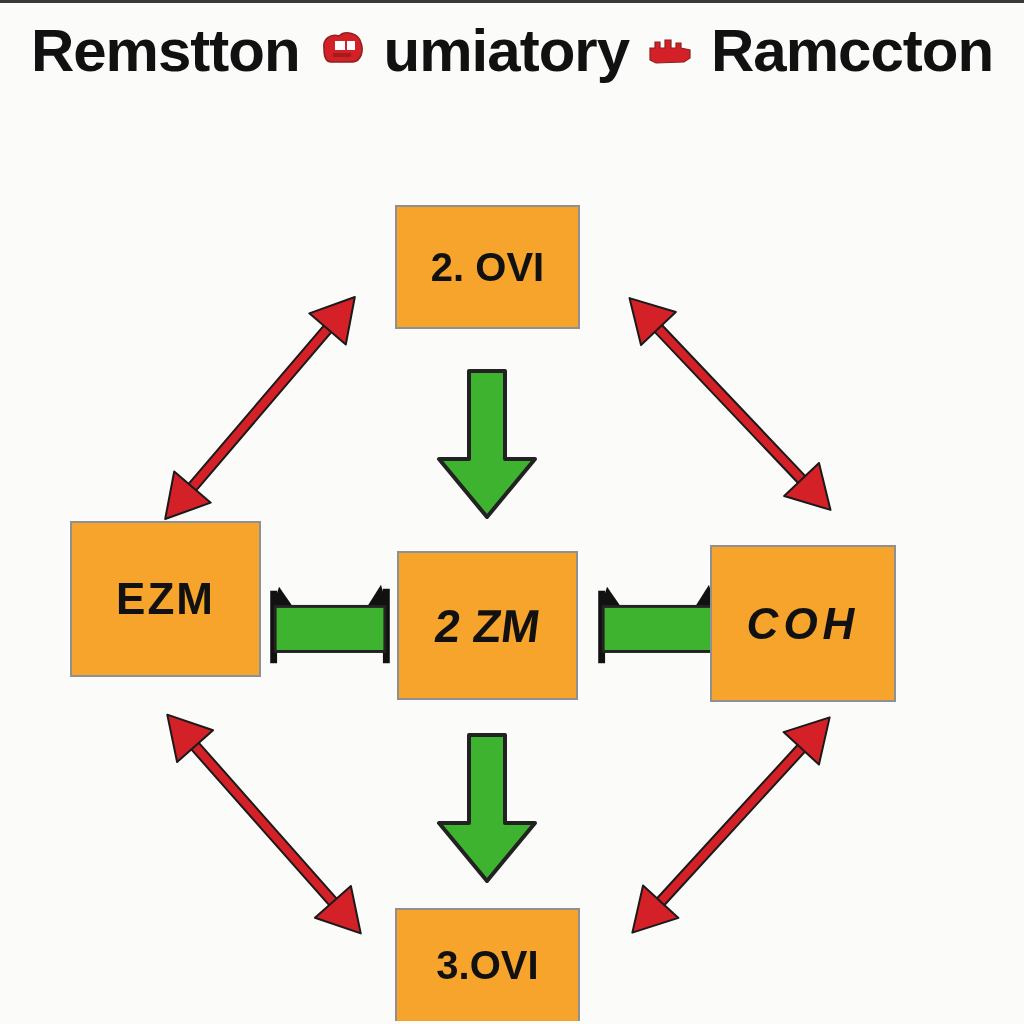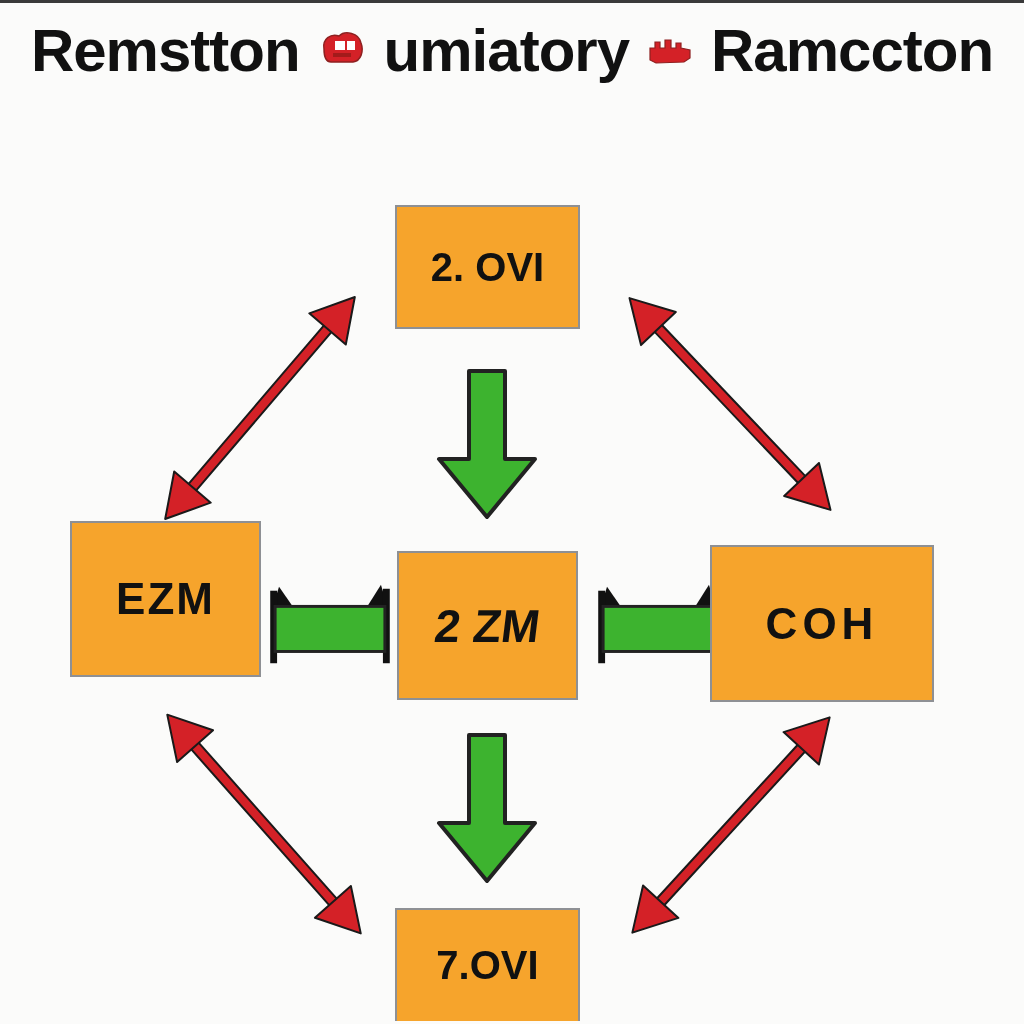--- a/index.html
+++ b/index.html
@@ -42,21 +42,21 @@
     position:absolute;
     background:var(--box-fill);
     border:2px solid var(--box-border);
     display:flex;align-items:center;justify-content:center;
     color:#111;font-weight:800;
   }
   .node-top   {left:395px;top:205px;width:185px;height:124px;font-size:40px;}
   .node-left  {left:70px; top:521px;width:191px;height:156px;font-size:44px;letter-spacing:2px;}
   .node-center{left:397px;top:551px;width:181px;height:149px;font-size:46px;transform-origin:center;}
   .node-center .label{display:inline-block;transform:skewX(-7deg);}
-  .node-right {left:710px;top:545px;width:224px;height:157px;font-size:44px;letter-spacing:5px;}
+  .node-right {left:710px;top:545px;width:186px;height:157px;font-size:44px;letter-spacing:5px;font-style:italic;}
   .node-bottom{left:395px;top:908px;width:185px;height:113px;font-size:40px;border-bottom:none;}
   
   .red-arrow{position:absolute;width:300px;height:60px;}
   .red-arrow svg{width:100%;height:100%;}
   .red-tl{left:110px;top:378px;transform:rotate(-49.5deg);}
   .red-tr{left:580px;top:374px;transform:rotate(46.5deg);}
   .red-bl{left:114px;top:794px;transform:rotate(48.5deg);}
   .red-br{left:581px;top:795px;transform:rotate(-47.5deg);}
   .green-down{position:absolute;width:110px;height:152px;}
   .green-down svg{width:100%;height:100%;}
@@ -159,16 +159,16 @@
   <div class="node node-left">
     <span class="label">EZM</span>
   </div>
   <div class="node node-center">
     <span class="label">2 ZM</span>
   </div>
   <div class="node node-right">
     <span class="label">COH</span>
   </div>
   <div class="node node-bottom">
-    <span class="label">7.OVI</span>
+    <span class="label">3.OVI</span>
   </div>
 
 </div>
 
 </body></html>

